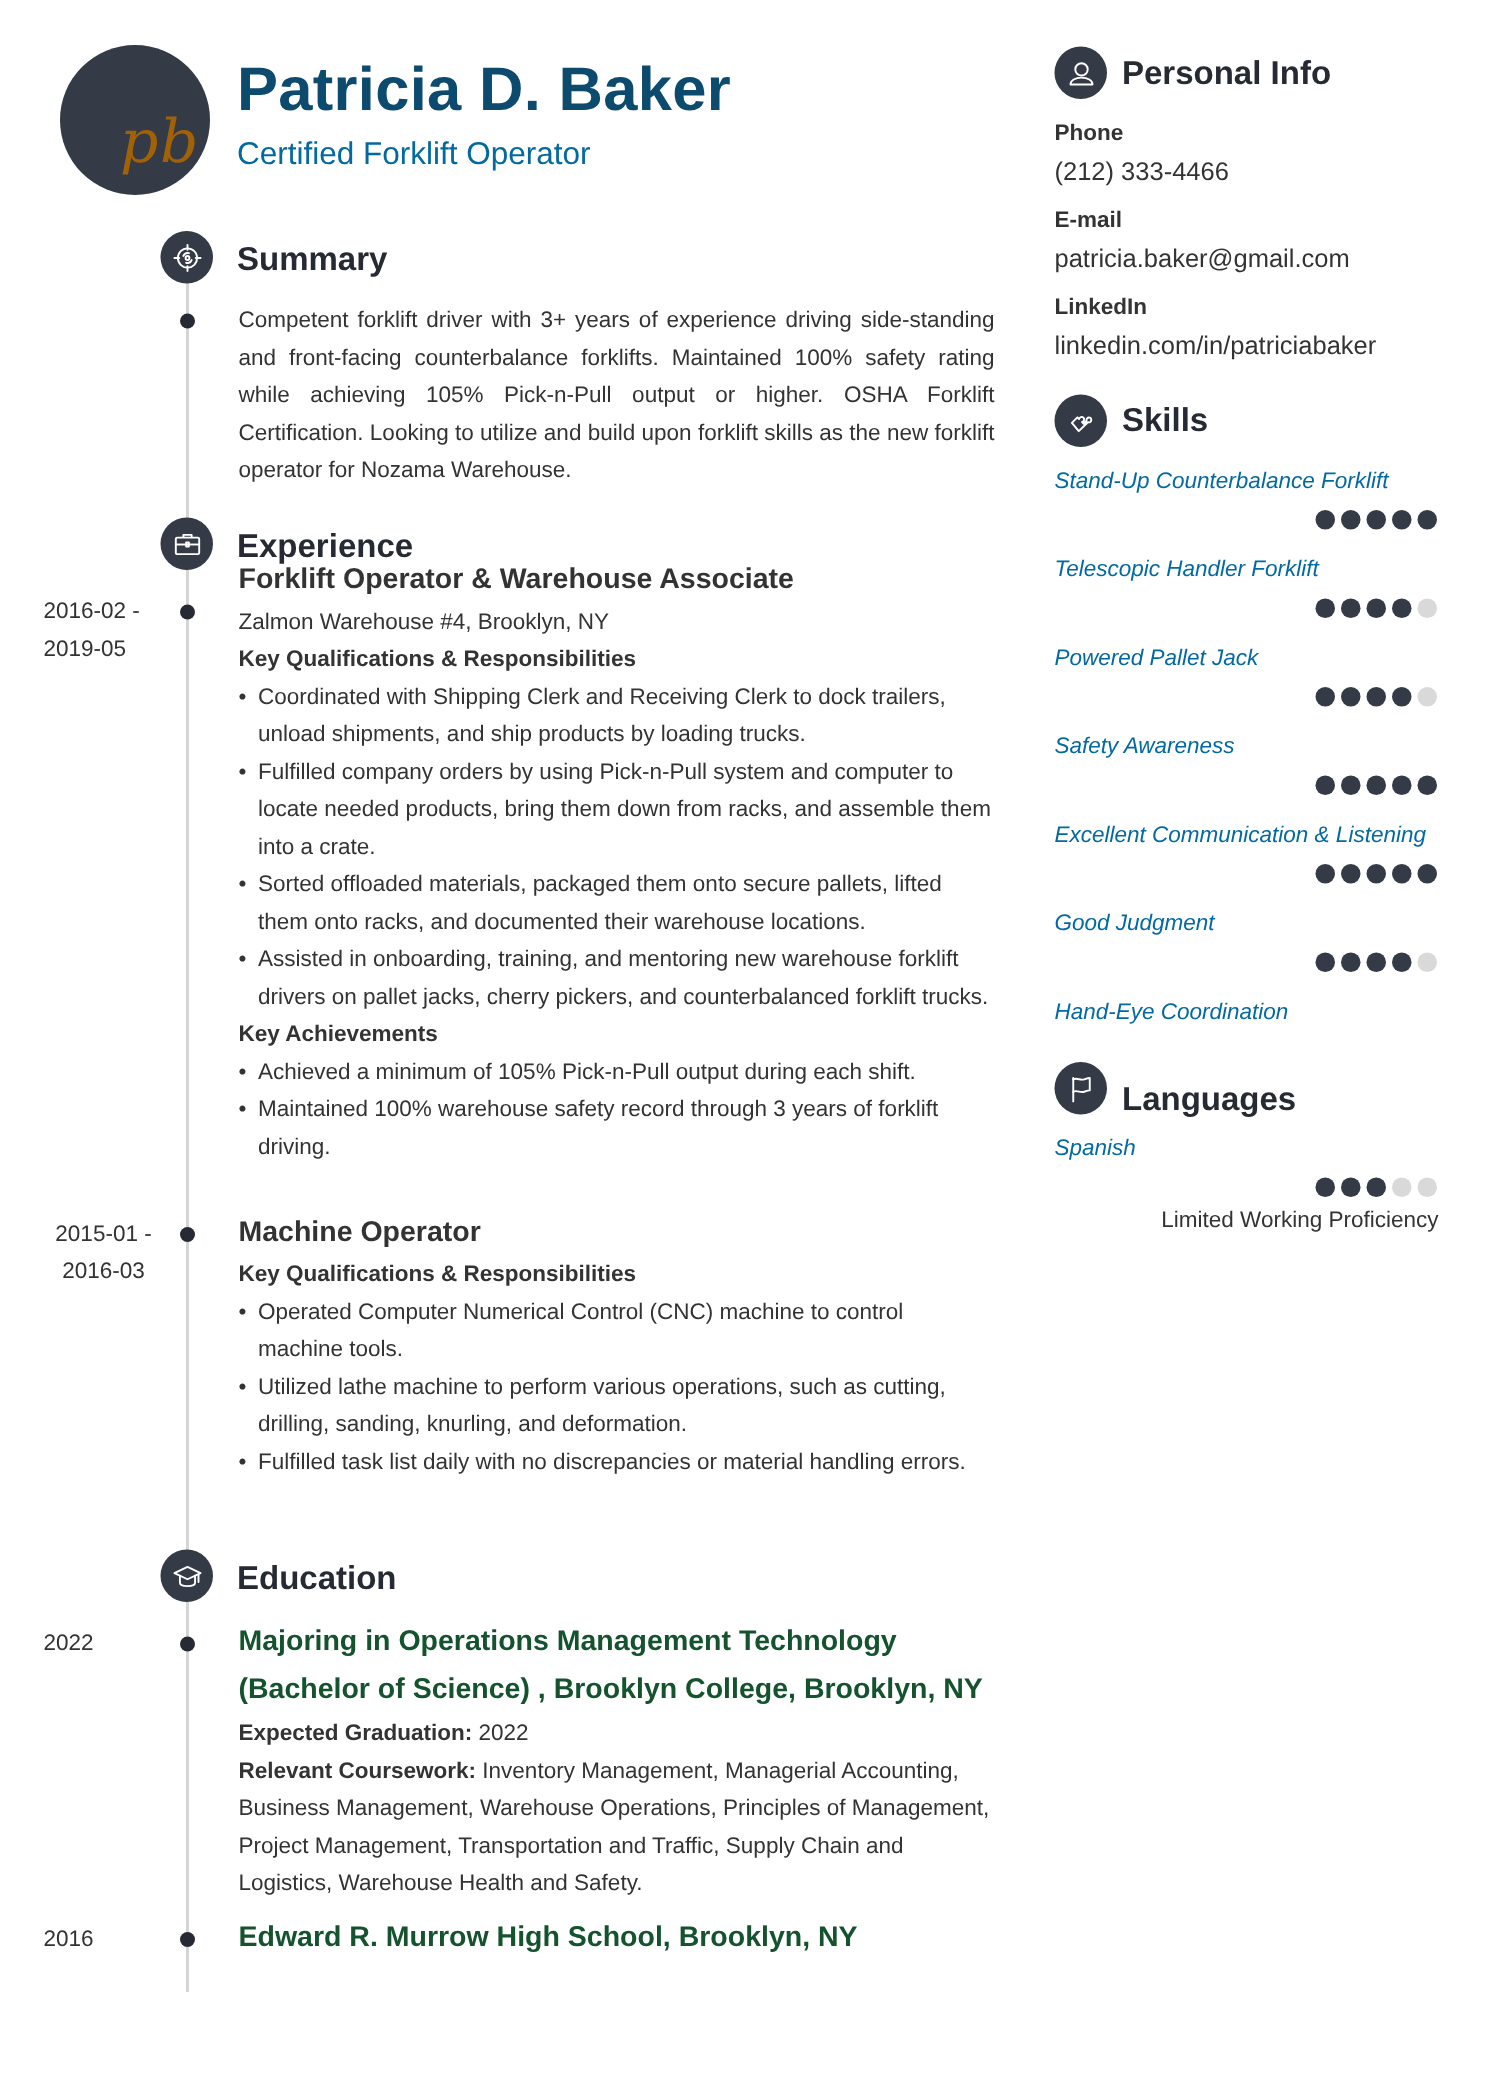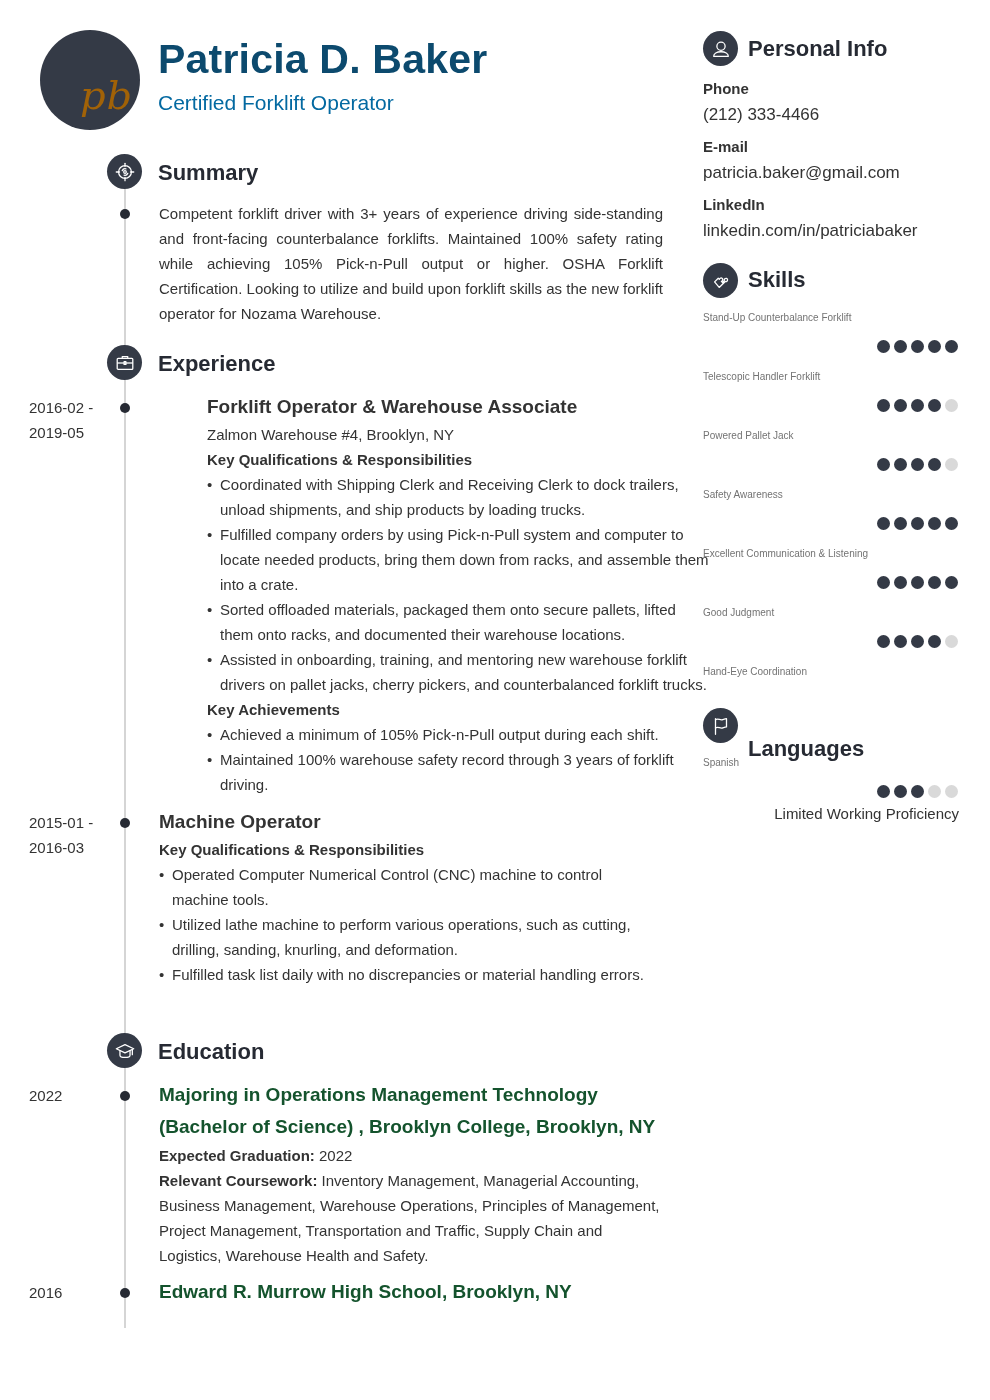--- a/index.html
+++ b/index.html
@@ -33,21 +33,21 @@
   .edu-head { font-size: 19px; font-weight: bold; color: #14532d; line-height: 32px; }
   .label-b { font-weight: bold; }
 
   
   .r-icon { position: absolute; left: 703px; width: 35px; height: 35px; border-radius: 50%; background: #343a46; display: flex; align-items: center; justify-content: center; }
   .r-icon svg { width: 22px; height: 22px; }
   .r-title { position: absolute; left: 748px; font-size: 22px; font-weight: bold; color: #262a33; white-space: nowrap; }
   .info-label { position: absolute; left: 703px; font-size: 15px; font-weight: bold; color: #333; }
   .info-value { position: absolute; left: 703px; font-size: 17px; color: #333; white-space: nowrap; }
 
-  .skill-name { position: absolute; left: 703px; font-size: 10px; color: #737373; white-space: nowrap; }
+  .skill-name { position: absolute; left: 703px; font-size: 15px; color: #0369a1; white-space: nowrap; font-style: italic; }
   .rating { position: absolute; left: 877px; width: 82px; height: 14px; display: flex; gap: 4px; }
   .rating span { width: 13px; height: 13px; border-radius: 50%; background: #343a46; display: block; }
   .rating span.off { background: #d9d9d9; }
   .lang-level { position: absolute; right: 31px; font-size: 15px; color: #333; white-space: nowrap; }
 </style>
 </head>
 <body>
 
 <div class="page">
 
@@ -82,38 +82,38 @@
       <rect x="11" y="10.5" width="2" height="3"></rect>
     </svg>
   </div>
   <div class="sec-title" style="top:351px;">Experience</div>
 
   <div class="date" style="top:395px;">
     <div>2016-02 -</div>
     <div>2019-05</div>
   </div>
   <div class="dot" style="top:403px;"></div>
-  <div class="block" style="top:392px;margin-left:48px;">
+  <div class="block" style="top:372px;">
     <div class="job-head">Forklift Operator &amp; Warehouse Associate</div>
     <div class="company">Zalmon Warehouse #4, Brooklyn, NY</div>
     <div class="subhead">Key Qualifications &amp; Responsibilities</div>
     <ul class="bullets">
       <li>Coordinated with Shipping Clerk and Receiving Clerk to dock trailers, unload shipments, and ship products by loading trucks.</li>
       <li>Fulfilled company orders by using Pick-n-Pull system and computer to locate needed products, bring them down from racks, and assemble them into a crate.</li>
       <li>Sorted offloaded materials, packaged them onto secure pallets, lifted them onto racks, and documented their warehouse locations.</li>
       <li>Assisted in onboarding, training, and mentoring new warehouse forklift drivers on pallet jacks, cherry pickers, and counterbalanced forklift trucks.</li>
     </ul>
     <div class="subhead">Key Achievements</div>
     <ul class="bullets">
       <li>Achieved a minimum of 105% Pick-n-Pull output during each shift.</li>
       <li>Maintained 100% warehouse safety record through 3 years of forklift driving.</li>
     </ul>
   </div>
 
-  <div class="date" style="top:810px;">
+  <div class="date" style="top:810px;text-align:center;">
     <div>2015-01 -</div>
     <div>2016-03</div>
   </div>
   <div class="dot" style="top:818px;"></div>
   <div class="block" style="top:807px;">
     <div class="job-head">Machine Operator</div>
     <div class="subhead">Key Qualifications &amp; Responsibilities</div>
     <ul class="bullets">
       <li>Operated Computer Numerical Control (CNC) machine to control machine tools.</li>
       <li>Utilized lathe machine to perform various operations, such as cutting, drilling, sanding, knurling, and deformation.</li>
@@ -221,21 +221,21 @@
     </div>
 
   <div class="skill-name" style="top:666px;">Hand-Eye Coordination</div>
 
   <div class="r-icon" style="top:708px;">
     <svg viewBox="0 0 24 24" fill="none" stroke="#fff" stroke-width="1.4" stroke-linejoin="round" stroke-linecap="round">
       <line x1="6" y1="4" x2="6" y2="21"></line>
       <path d="M6 5c3-1.5 5 1 8 0s4-1 4-1v9s-1 0-4 1-5-1.5-8 0"></path>
     </svg>
   </div>
-  <div class="r-title" style="top:736px;">Languages</div>
+  <div class="r-title" style="top:720px;">Languages</div>
   <div class="skill-name" style="top:757px;">Spanish</div>
   <div class="rating" style="top:785px;">
       <span></span>
       <span></span>
       <span></span>
       <span class="off"></span>
       <span class="off"></span>
     </div>
   <div class="lang-level" style="top:805px;">Limited Working Proficiency</div>
 

